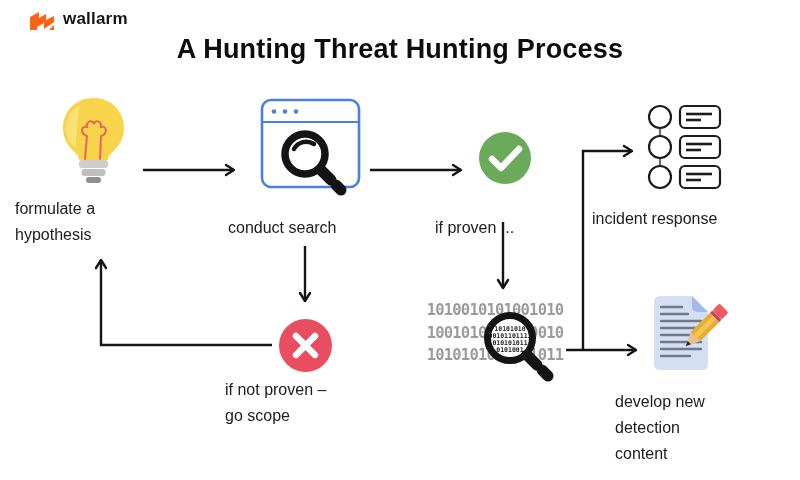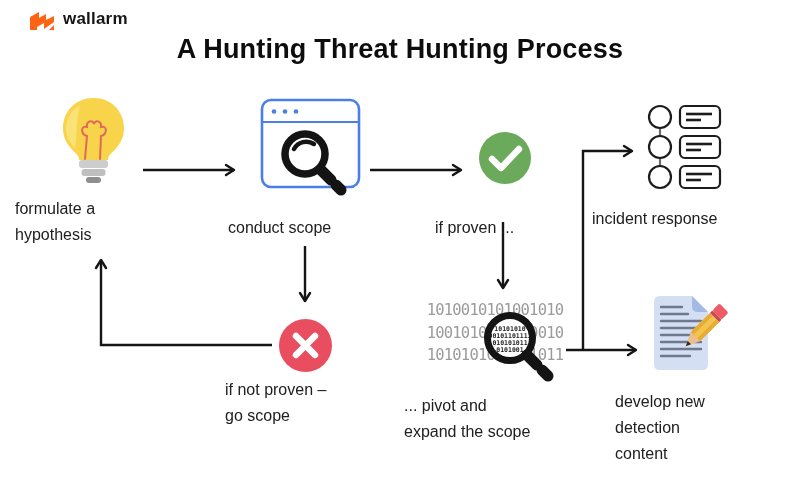--- a/index.html
+++ b/index.html
@@ -14,21 +14,21 @@
            font-size:27px; font-weight:700; color:#0d0d0d; letter-spacing:.2px; }
 
   .arrows { position:absolute; top:0; left:0; }
 
   .icon { position:absolute; }
 
   .node-label { position:absolute; text-align:left; font-size:16px; line-height:26px;
                 color:#202020; white-space:pre-line; }
 
   .binary-block { position:absolute; left:425px; top:299px; width:140px; text-align:center;
-                  font-family:"DejaVu Sans Mono",monospace; font-weight:normal;
+                  font-family:"DejaVu Sans Mono",monospace; font-weight:bold;
                   font-size:15.5px; line-height:22.5px; letter-spacing:-0.8px; color:#9b9b9b; }
 
   .lens-text { font-family:"DejaVu Sans Mono",monospace; font-weight:bold; fill:#1c1c1c; }
 </style>
 </head>
 <body>
 
 <div class="stage">
 
   <div class="logo">
@@ -150,24 +150,22 @@
       <rect x="-6.5" y="13.5" width="13" height="27" fill="#F4C54E"></rect>
       <rect x="-6.5" y="13.5" width="4" height="27" fill="#E6AC35"></rect>
       <rect x="2.5" y="13.5" width="4" height="27" fill="#E6AC35"></rect>
       <polygon points="-6.5,40.5 6.5,40.5 0,54" fill="#ECBE8B"></polygon>
       <polygon points="-2.4,49 2.4,49 0,54" fill="#2b2b2b"></polygon>
     </g>
   </svg>
 
   <div class="node-label" style="left:15px;  top:196px; width:160px;">formulate a
 hypothesis</div>
-  <div class="node-label" style="left:228px; top:215px; width:160px;">conduct scope</div>
+  <div class="node-label" style="left:228px; top:215px; width:160px;">conduct search</div>
   <div class="node-label" style="left:435px; top:191px; width:140px;margin-top:24px;">if proven ...</div>
   <div class="node-label" style="left:592px; top:206px; width:180px;">incident response</div>
   <div class="node-label" style="left:225px; top:377px; width:160px;">if not proven –
 go scope</div>
-  <div class="node-label" style="left:404px; top:393px; width:185px;">... pivot and
-expand the scope</div>
   <div class="node-label" style="left:615px; top:389px; width:140px;">develop new
 detection
 content</div>
 
 </div>
 
 </body></html>

